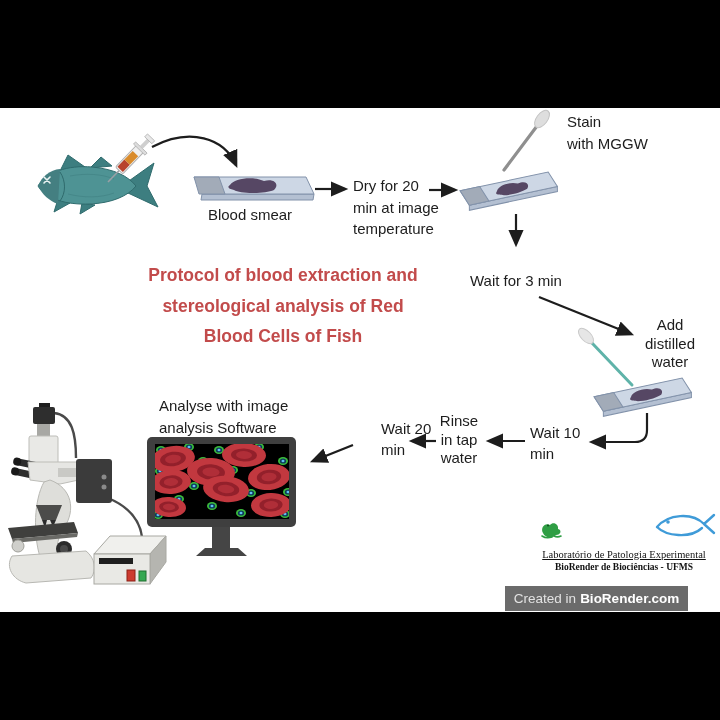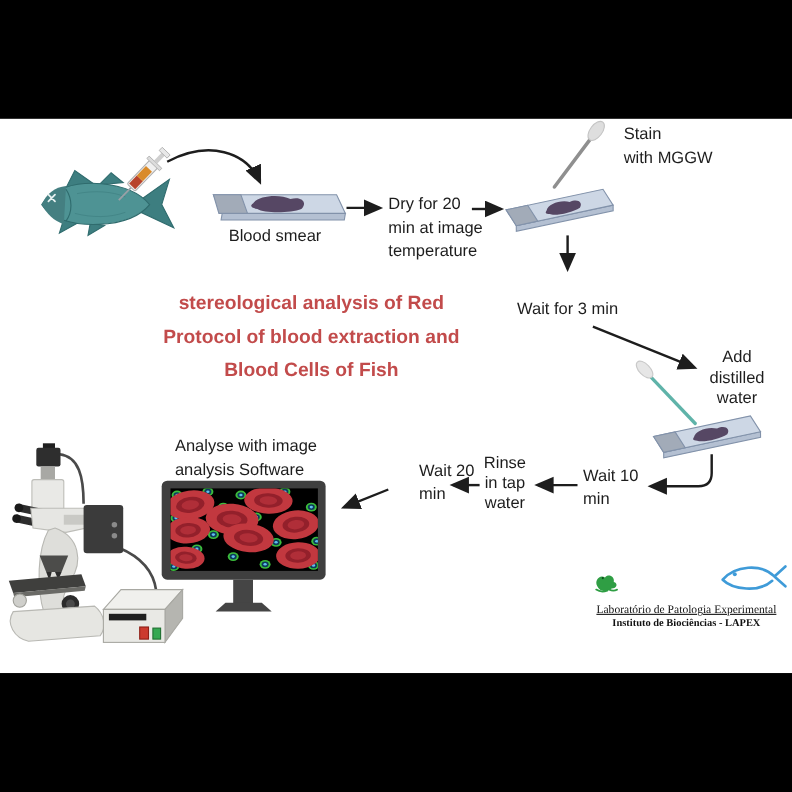--- a/index.html
+++ b/index.html
@@ -287,22 +287,22 @@
       <path d="M2,15 C5,17 9,17 12,16 M14,15 C16,16 19,16 21,15" stroke="#2f9e44" stroke-width="1.6" fill="none" stroke-linecap="round"></path>
       <circle cx="8" cy="4.5" r="1" fill="#0d4d1c"></circle>
     </g>
     <g>
       <path d="M657,527 C668,514 692,512 704,524 M704,524 L714,515 M704,524 L714,533 M657,527 C666,536 690,539 702,528" fill="none" stroke="#3f9bd8" stroke-width="2.4" stroke-linecap="round"></path>
       <circle cx="668" cy="522" r="1.8" fill="#3f9bd8"></circle>
     </g>
   </svg>
 
   <div class="title">
+    <div>Protocol of blood extraction and</div>
     <div>stereological analysis of Red</div>
-    <div>Protocol of blood extraction and</div>
     <div>Blood Cells of Fish</div>
   </div>
 
   <div class="lbl center" style="left:193px;top:204px;width:114px;">Blood smear</div>
 
   <div class="lbl" style="left:353px;top:175px;line-height:21.5px;">
     <div>Dry for 20</div>
     <div>min at image</div>
     <div>temperature</div>
   </div>
@@ -335,16 +335,20 @@
     <div>Wait 20</div>
     <div>min</div>
   </div>
 
   <div class="lbl" style="left:159px;top:395px;line-height:21.5px;">
     <div>Analyse with image</div>
     <div>analysis Software</div>
   </div>
 
   <div class="logo-sub">Laboratório de Patologia Experimental</div>
-  <div class="logo-inst">Instituto de Biociências - LAPEX</div>
-
+  <div class="logo-inst">BioRender de Biociências - UFMS</div>
+
+  <div class="badge">
+    <span>Created in</span>
+    <b>BioRender.com</b>
+  </div>
   <div class="badge-blue">bıo</div>
 </div>
 
 </body></html>

